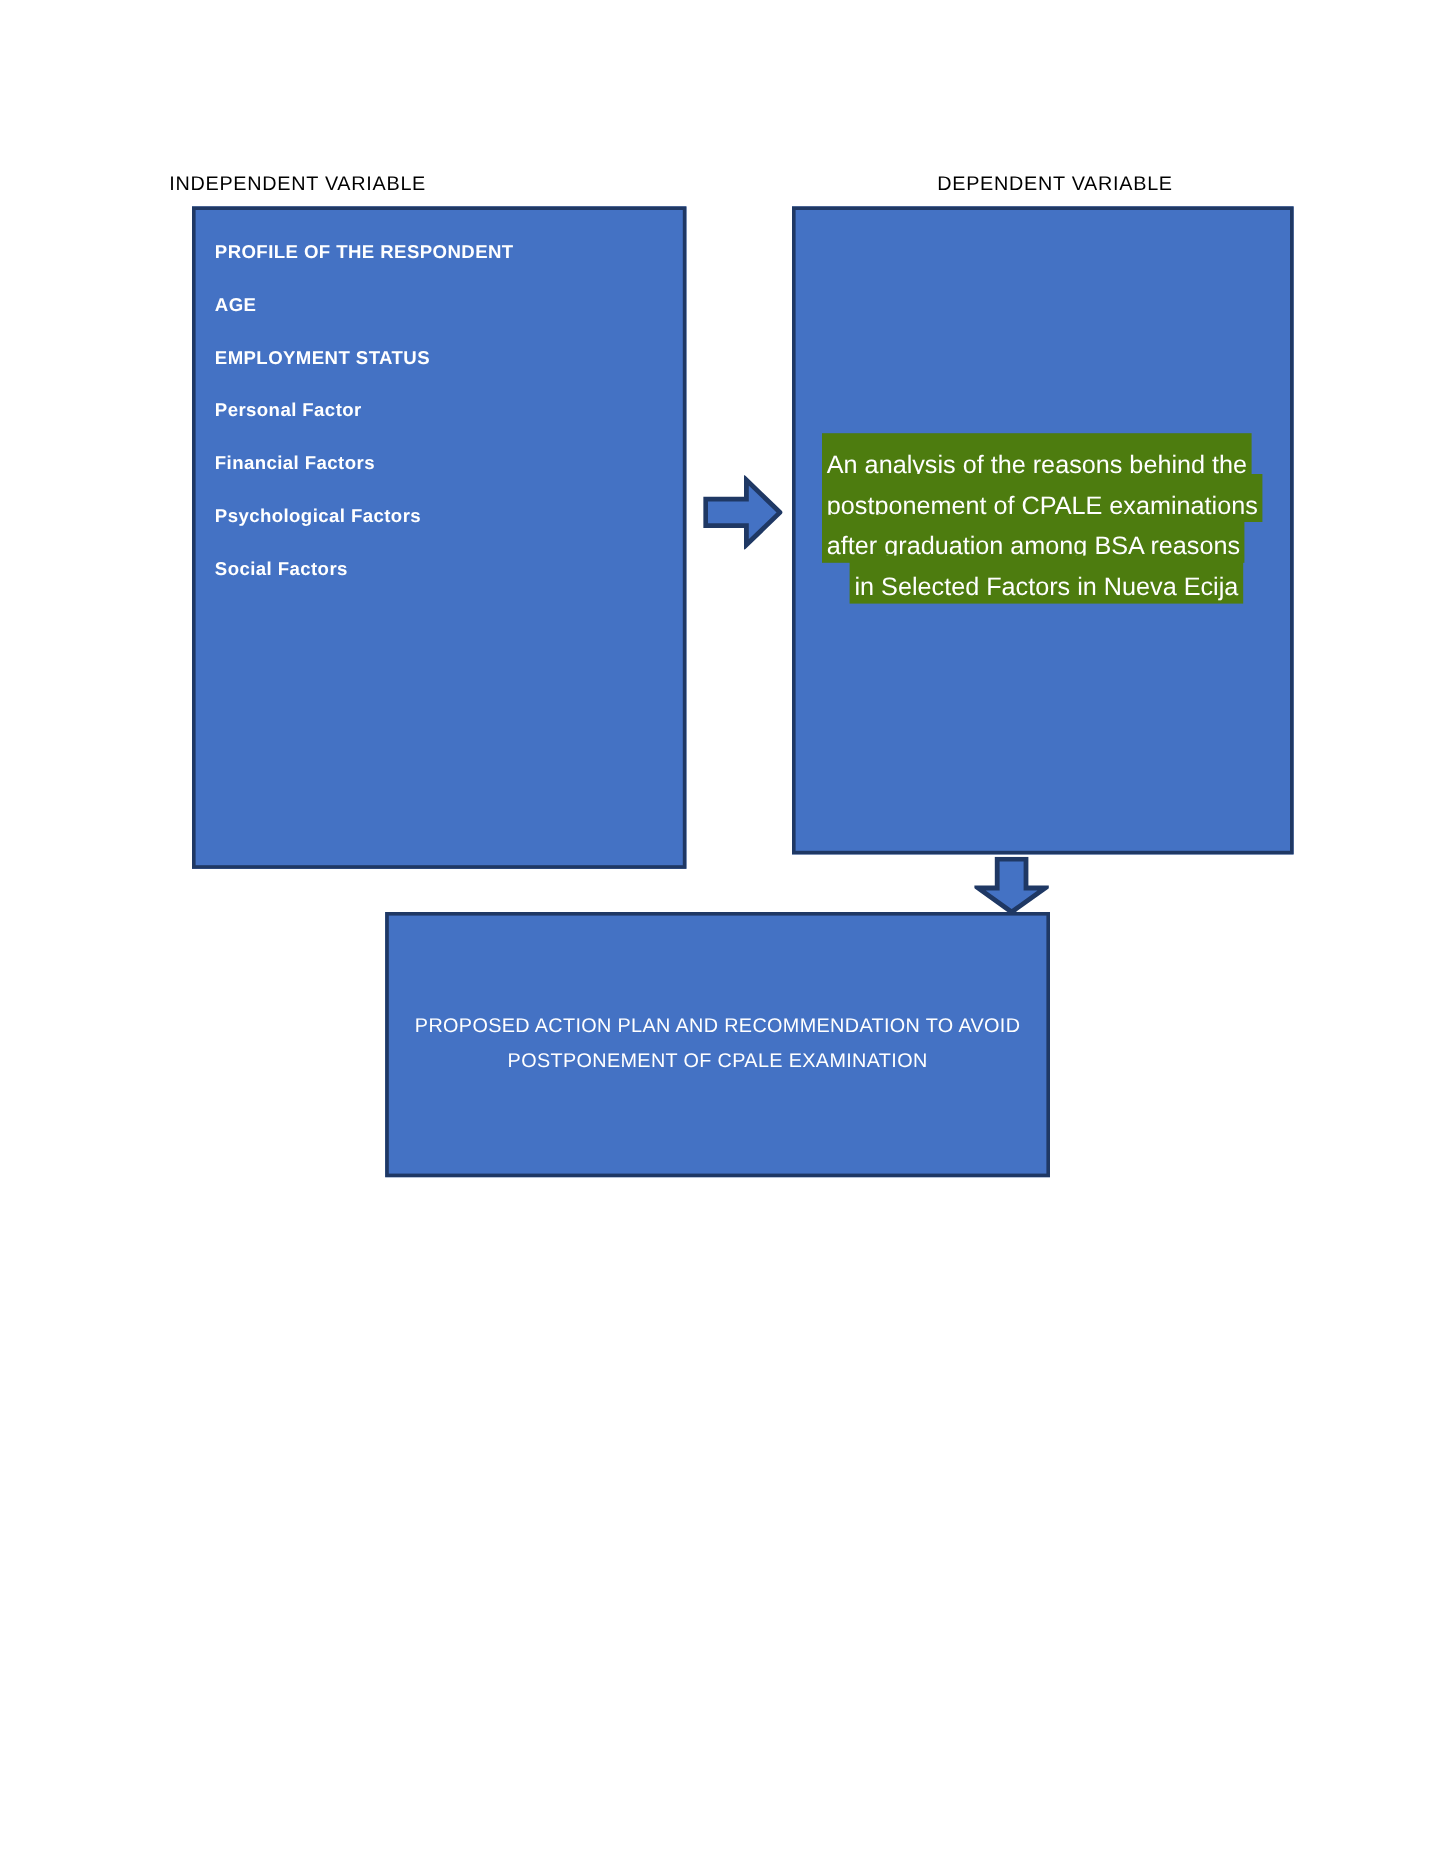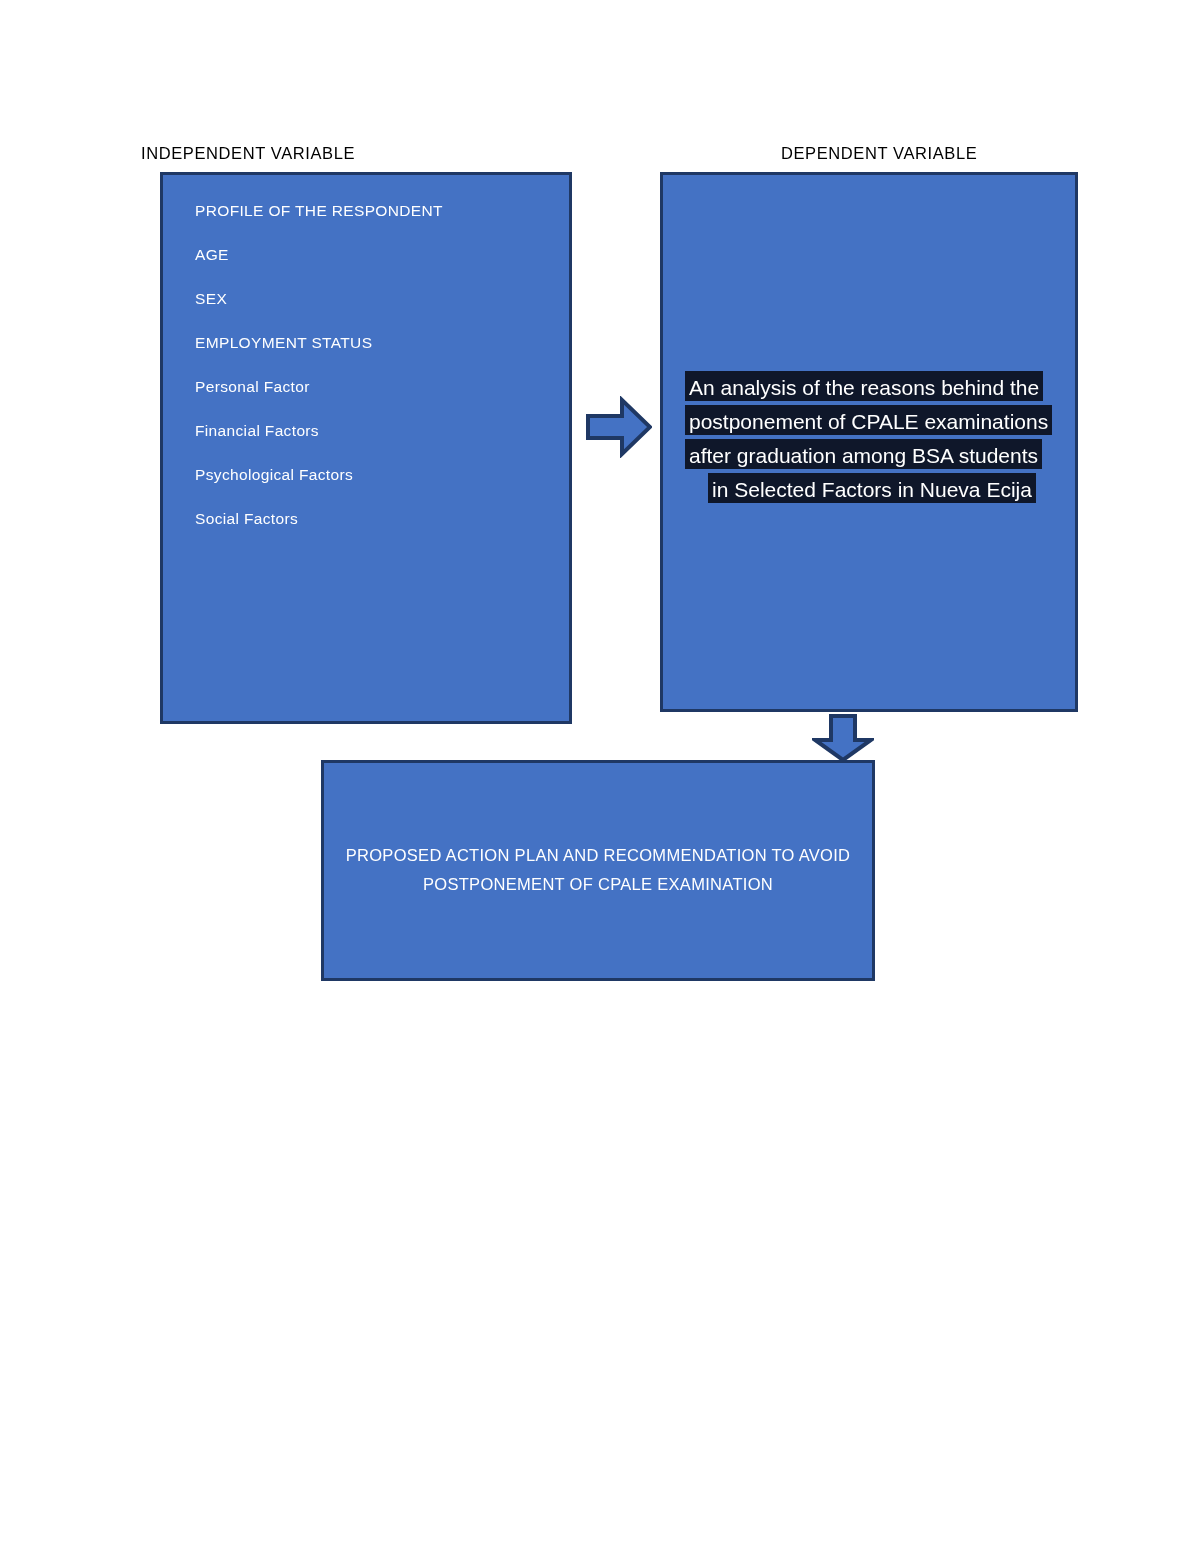--- a/index.html
+++ b/index.html
@@ -53,23 +53,24 @@
   #box-outcome {
     left: 321px;
     top: 760px;
     width: 554px;
     height: 221px;
   }
 
   
   #iv-list {
     position: absolute;
-    left: 32px;
+    left: 16px;
     top: 14px;
     right: 10px;
+    font-weight: bold;
   }
   .iv-item {
     color: #ffffff;
     font-size: 15.5px;
     letter-spacing: 0.35px;
     line-height: 44px;
     height: 44px;
     white-space: nowrap;
   }
   .iv-item.spaced-before {
@@ -84,22 +85,22 @@
     right: 10px;
   }
   .dv-line {
     display: block;
     line-height: 34px;
     font-size: 21px;
     color: #ffffff;
     white-space: nowrap;
   }
   .dv-line > span {
-    background: #0f172a;
-    padding: 5px 4px 2px 4px;
+    background: #4d7c0f;
+    padding: 15px 4px 2px 4px;
     box-decoration-break: clone;
     -webkit-box-decoration-break: clone;
   }
   .dv-line.centered {
     text-align: center;
     padding-right: 6px;
   }
 
   
   #outcome-text {
@@ -141,40 +142,39 @@
 <div id="page">
 
   <div class="col-header" id="header-independent">INDEPENDENT VARIABLE</div>
 
   <div class="col-header" id="header-dependent">DEPENDENT VARIABLE</div>
 
   <div class="blue-box" id="box-independent">
     <div id="iv-list">
         <div class="iv-item">PROFILE OF THE RESPONDENT</div>
         <div class="iv-item">AGE</div>
-        <div class="iv-item">SEX</div>
         <div class="iv-item">EMPLOYMENT STATUS</div>
         <div class="iv-item">Personal Factor</div>
         <div class="iv-item">Financial Factors</div>
         <div class="iv-item">Psychological Factors</div>
         <div class="iv-item">Social Factors</div>
       </div>
   </div>
 
   <div class="arrow" id="arrow-right">
     <svg width="66" height="62" viewBox="0 0 66 62" xmlns="http://www.w3.org/2000/svg">
       <polygon points="2,20 36,20 36,4 64,31 36,58 36,42 2,42" fill="#4472C4" stroke="#1F3864" stroke-width="4" stroke-linejoin="miter"></polygon>
     </svg>
   </div>
 
   <div class="blue-box" id="box-dependent">
     <div id="dv-text">
         <div class="dv-line"><span>An analysis of the reasons behind the</span></div>
         <div class="dv-line"><span>postponement of CPALE examinations</span></div>
-        <div class="dv-line"><span>after graduation among BSA students</span></div>
+        <div class="dv-line"><span>after graduation among BSA reasons</span></div>
         <div class="dv-line centered"><span>in Selected Factors in Nueva Ecija</span></div>
       </div>
   </div>
 
   <div class="arrow" id="arrow-down">
     <svg width="62" height="48" viewBox="0 0 62 48" xmlns="http://www.w3.org/2000/svg">
       <polygon points="19,2 43,2 43,26 59,26 31,46 3,26 19,26" fill="#4472C4" stroke="#1F3864" stroke-width="4" stroke-linejoin="miter"></polygon>
     </svg>
   </div>
 

